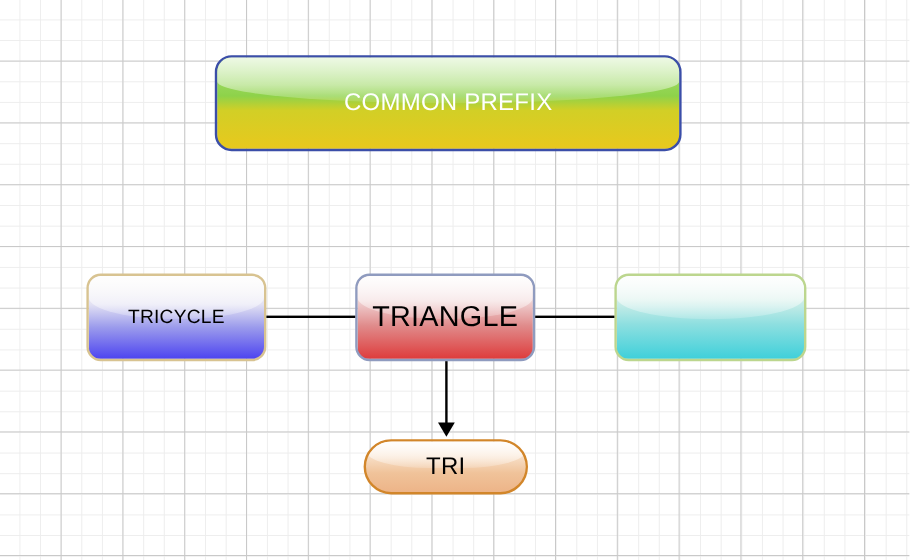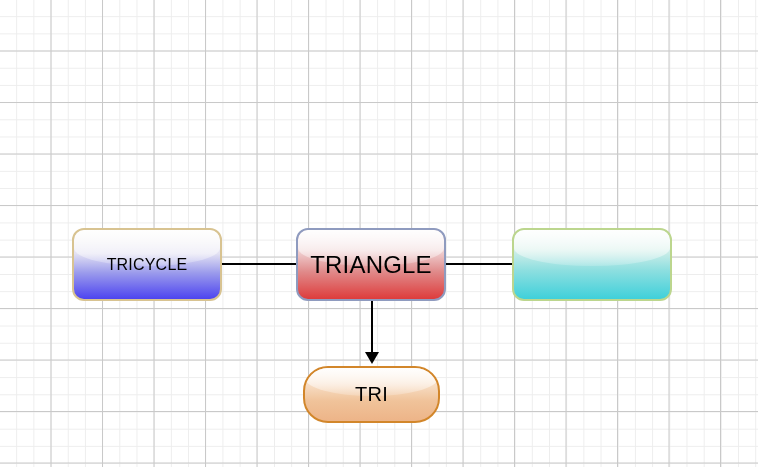--- a/index.html
+++ b/index.html
@@ -119,21 +119,21 @@
     border-color: #bcd68e;
     background: linear-gradient(to bottom, #eef7f2 0%, #d4efe9 28%, #8edfe0 58%, #3fd0da 100%);
   }
   #node-tripod .label { color: #000000; font-size: 20px; }
 
   
   #node-tri {
     left: 303px;
     top: 366px;
     width: 137px;
-    height: 57px;
+    height: 46px;
     border-color: #d2862a;
     background: linear-gradient(to bottom, #fdf1e4 0%, #f7ddc4 32%, #f0c39a 62%, #edb488 100%);
     border-radius: 25px;
   }
   #node-tri .label { color: #000000; font-size: 20px; }
 
   
   .connector-h {
     position: absolute;
     height: 2px;
@@ -168,20 +168,24 @@
     border-left: 7px solid transparent;
     border-right: 7px solid transparent;
     border-top: 12px solid #000000;
   }
 </style>
 </head>
 <body>
 
 <div id="canvas">
 
+  <div class="node" id="node-common-prefix">
+    <div class="gloss"></div>
+    <span class="label">COMMON PREFIX</span>
+  </div>
 
   <div class="node" id="node-tricycle">
     <div class="gloss"></div>
     <span class="label">TRICYCLE</span>
   </div>
 
   <div class="node" id="node-triangle">
     <div class="gloss"></div>
     <span class="label">TRIANGLE</span>
   </div>

